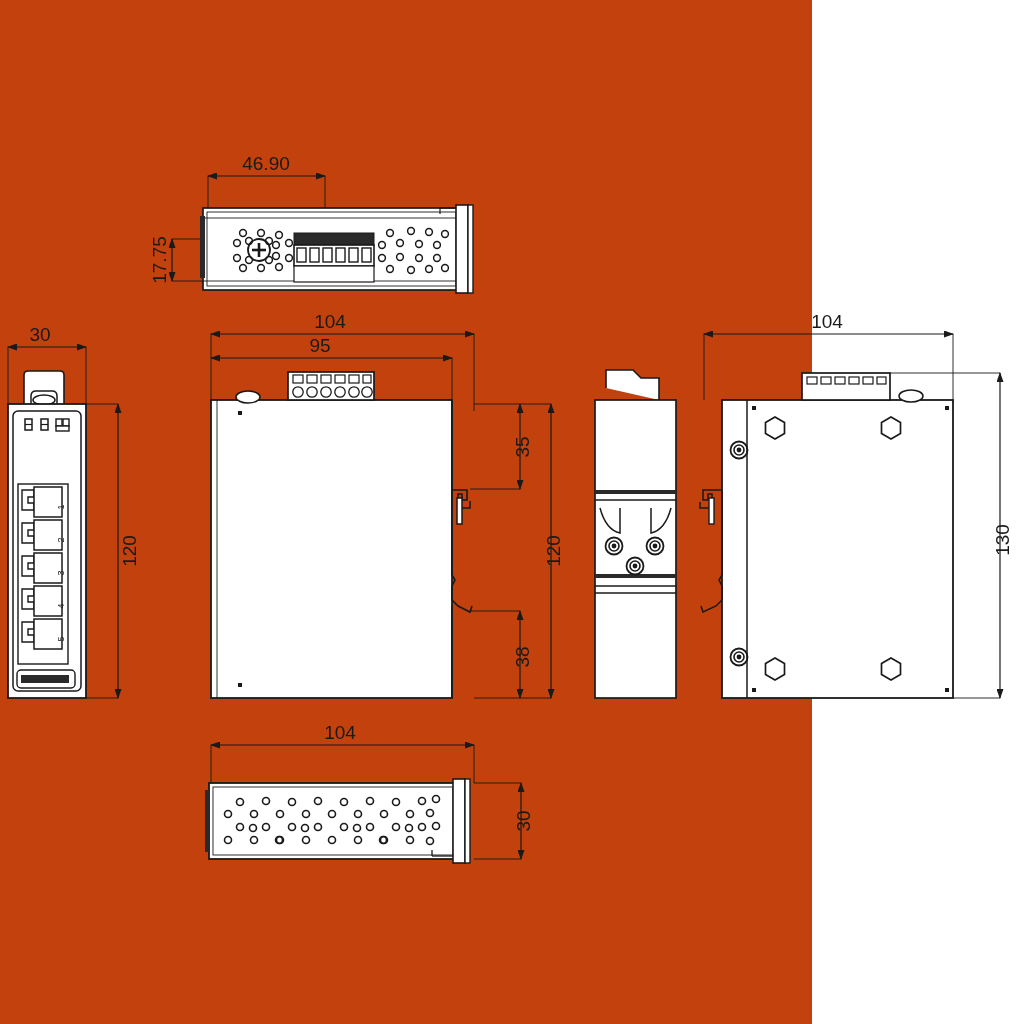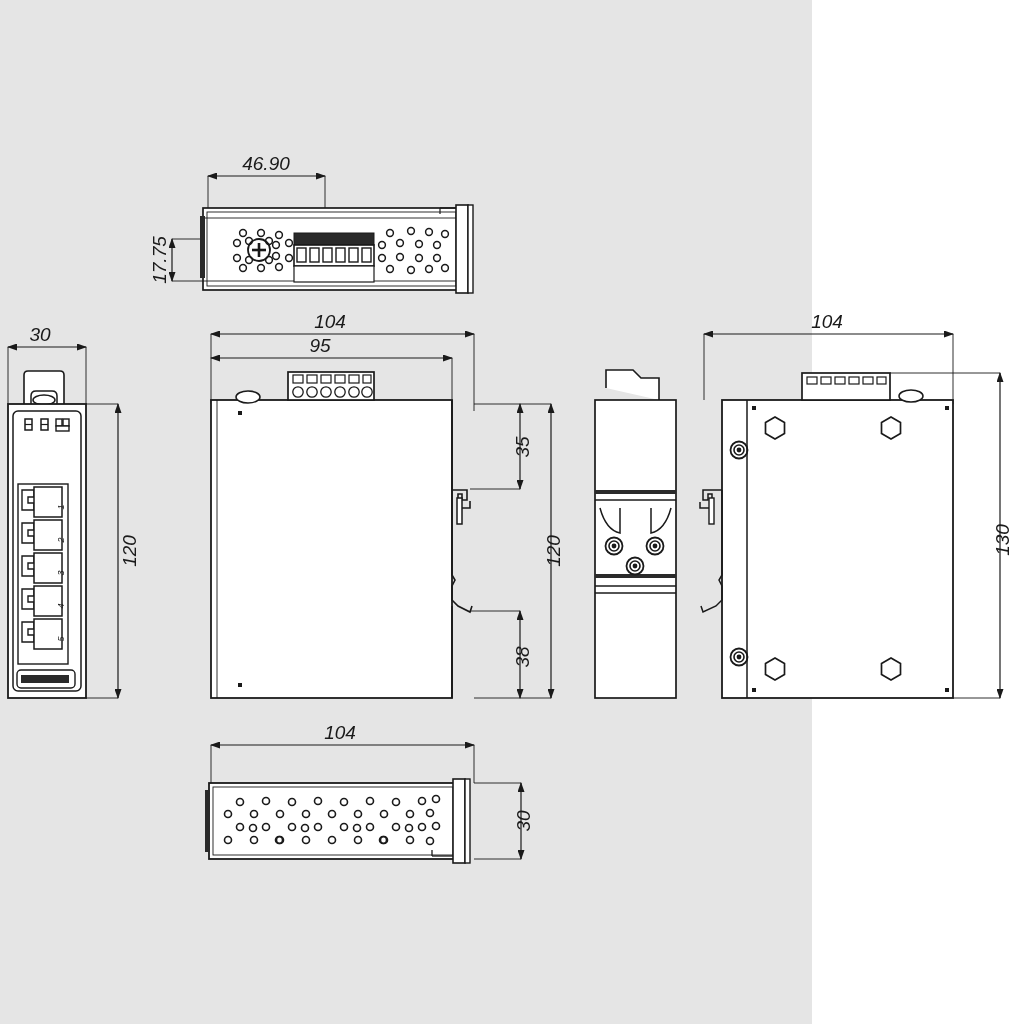--- a/index.html
+++ b/index.html
@@ -1,18 +1,18 @@
 <!DOCTYPE html>
 <html><head>
 <meta charset="utf-8">
 <style>
   html,body{margin:0;padding:0;background:#ffffff;}
   body{width:1024px;height:1024px;overflow:hidden;
        font-family:"Liberation Sans",sans-serif;color:#1a1a1a;}
-  #stage{position:relative;width:812px;height:1024px;background:#e5e5e5;font-style:italic;}
+  #stage{position:relative;width:812px;height:1024px;background:#c2410c;}
   svg{display:block;}
   text{font-family:"Liberation Sans",sans-serif;fill:#1a1a1a;}
 </style>
 </head>
 <body>
 
 <div id="stage">
 <svg width="1024" height="1024" viewBox="0 0 1024 1024">
 
   <defs>

